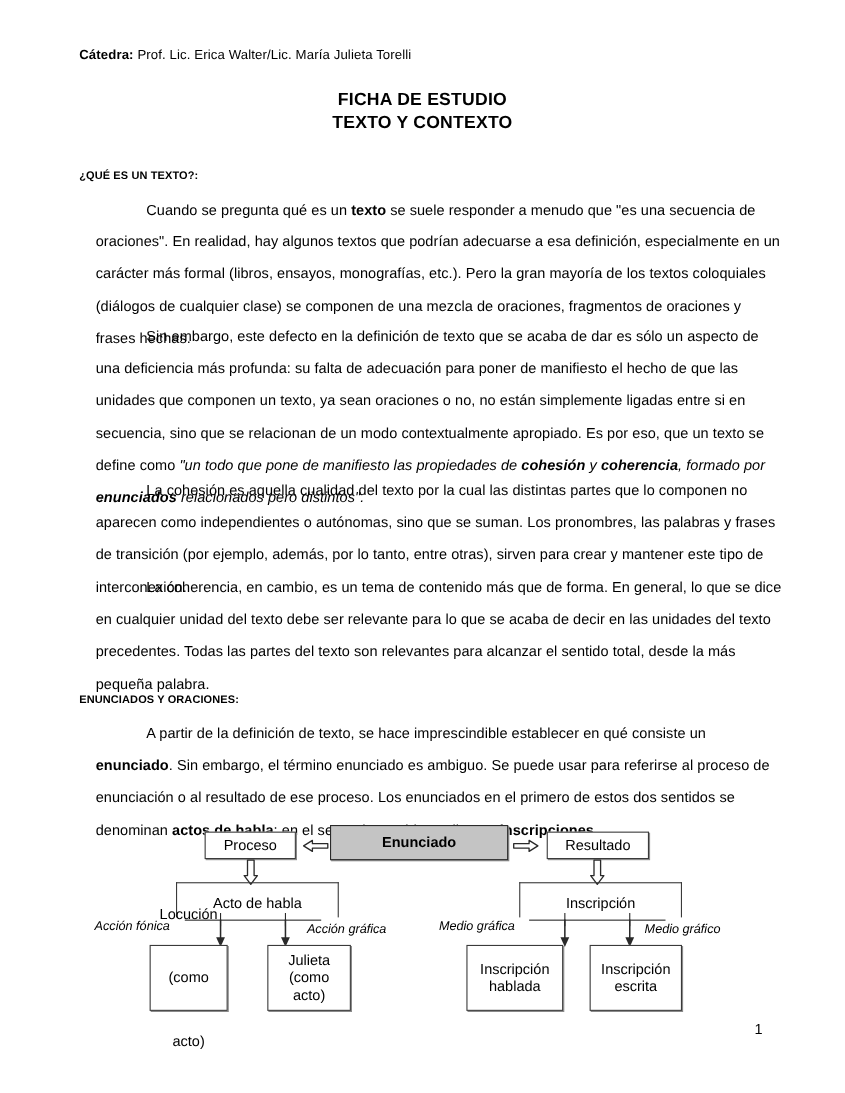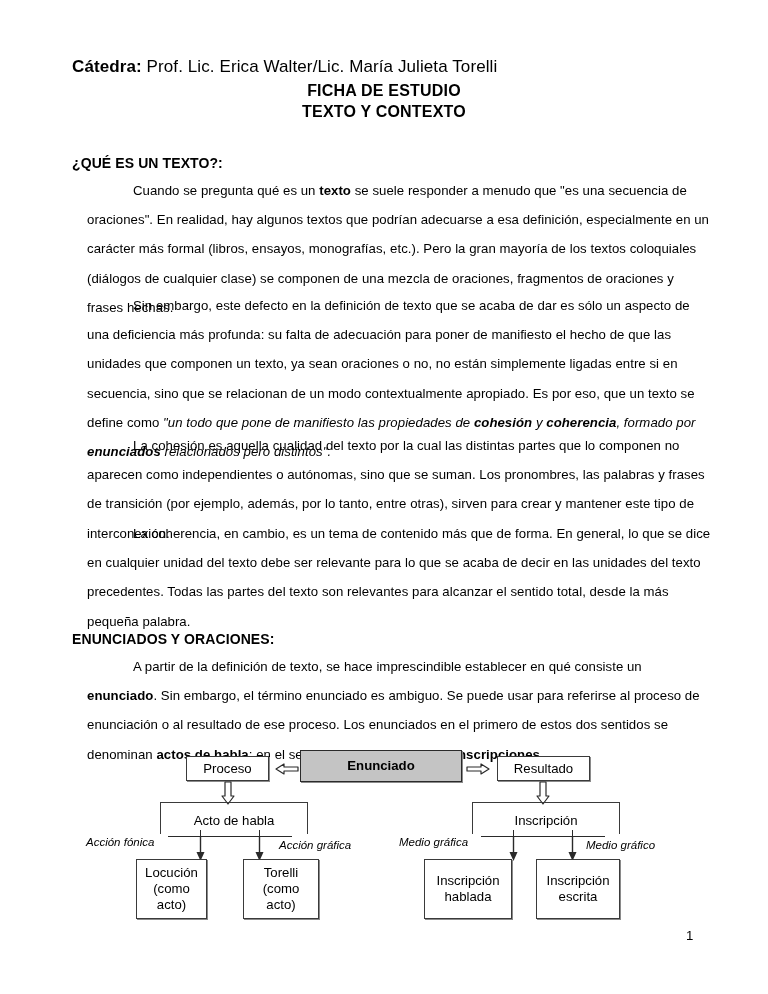--- a/index.html
+++ b/index.html
@@ -21,22 +21,22 @@
     width: 768px;
     height: 994px;
     box-sizing: border-box;
     padding: 0;
   }
 
   
   .catedra {
     position: absolute;
     left: 72px;
-    top: 57px;
-    font-size: 17px;
+    top: 43px;
+    font-size: 12px;
     letter-spacing: 0.1px;
     white-space: nowrap;
   }
   .catedra b { font-weight: bold; }
 
   .doc-title {
     position: absolute;
     left: 72px;
     top: 80px;
     width: 624px;
@@ -47,21 +47,21 @@
     letter-spacing: 0.2px;
   }
   .doc-title .line2 {
     text-underline-offset: 2px;
   }
 
   
   .section-head {
     position: absolute;
     left: 72px;
-    font-size: 14px;
+    font-size: 10px;
     font-weight: bold;
     letter-spacing: 0.1px;
   }
   .para {
     position: absolute;
     left: 72px;
     width: 626px;
     font-size: 13.2px;
     line-height: 29.2px;
     text-align: left;
@@ -218,27 +218,27 @@
     <div class="vline" style="left:572px; top:86px; height:12px;"></div>
     <svg class="arrow-svg" style="left:508px; top:92px;" width="11" height="26" viewBox="0 0 11 26">
       <path d="M5.5 0 L5.5 18" stroke="#2a2a2a" stroke-width="1.4"></path>
       <path d="M5.5 25 L1.5 16 L9.5 16 Z" fill="#2a2a2a"></path>
     </svg>
     <svg class="arrow-svg" style="left:567px; top:92px;" width="11" height="26" viewBox="0 0 11 26">
       <path d="M5.5 0 L5.5 18" stroke="#2a2a2a" stroke-width="1.4"></path>
       <path d="M5.5 25 L1.5 16 L9.5 16 Z" fill="#2a2a2a"></path>
     </svg>
 
-    <div class="dbox multiline" style="left: 136px; top: 115px; width: 71px; height: 60px; flex-direction: column;">
+    <div class="dbox multiline" style="left: 136px; top: 115px; width: 71px; height: 60px; flex-direction: column; gap: 42px;">
         <div>Locución</div>
         <div>(como</div>
         <div>acto)</div>
       </div>
     <div class="dbox multiline" style="left: 243px; top: 115px; width: 76px; height: 60px; flex-direction: column;">
-        <div>Torelli</div>
+        <div>Julieta</div>
         <div>(como</div>
         <div>acto)</div>
       </div>
     <div class="dbox multiline" style="left: 424px; top: 115px; width: 88px; height: 60px; flex-direction: column;">
         <div>Inscripción</div>
         <div>hablada</div>
       </div>
     <div class="dbox multiline" style="left: 536px; top: 115px; width: 84px; height: 60px; flex-direction: column;">
         <div>Inscripción</div>
         <div>escrita</div>

